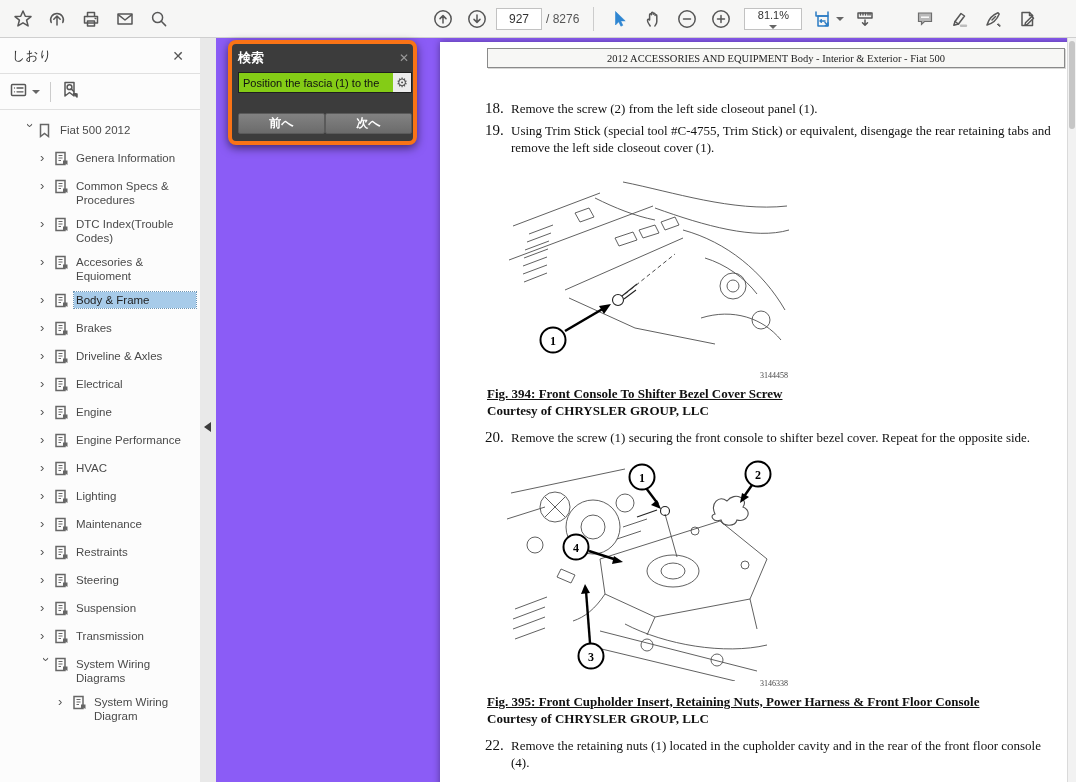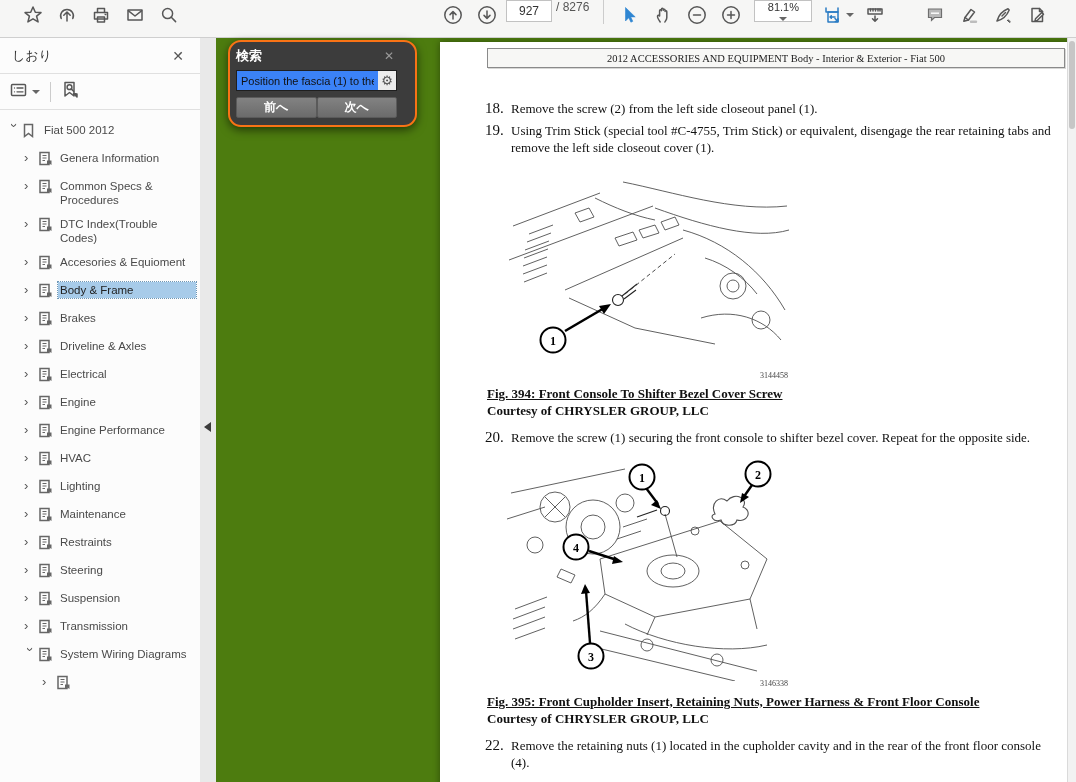--- a/index.html
+++ b/index.html
@@ -1,22 +1,22 @@
 <!DOCTYPE html>
 <html><head>
 <meta charset="utf-8">
 <style>
   * { margin:0; padding:0; box-sizing:border-box; }
   html,body { width:1076px; height:782px; overflow:hidden; background:#fff;
     font-family:"Liberation Sans", sans-serif; }
 
   
   .toolbar { position:absolute; left:0; top:0; width:1076px; height:38px;
-    background:#f6f6f5; border-bottom:1px solid #cfcfcf; display:flex; 
-    padding:0 16px; z-index:50; }
+    background:#f6f6f5; border-bottom:1px solid #cfcfcf; display:flex; align-items:center;
+    padding:0 6px; z-index:50; }
   .tbtn { width:34px; height:30px; display:flex; align-items:center; justify-content:center;
     border-radius:3px; flex:0 0 auto; }
   .tbtn svg { display:block; }
   .tsep { width:1px; height:24px; background:#cccccc; margin:0 8px; flex:0 0 auto; }
   .pagebox { width:46px; height:22px; background:#fff; border:1px solid #c2c2c2;
     font-size:12px; color:#333; text-align:center; margin:0 4px 0 2px; }
   .pagetotal { font-size:12px; color:#555; margin-right:6px; white-space:nowrap; }
   .zoombox { width:58px; height:22px; background:#fff; border:1px solid #c2c2c2;
     font-size:11px; color:#333; display:flex; align-items:center; justify-content:space-between;
     padding:0 4px; margin:0 6px;flex-direction:column; }
@@ -28,40 +28,40 @@
   .sidebar { position:absolute; left:0; top:38px; width:200px; bottom:0; background:#fcfcfc;
     z-index:20; }
   .sb-head { height:36px; display:flex; align-items:center; padding:0 12px;
     border-bottom:1px solid #e0e0e0; }
   .sb-title { font-size:13px; color:#333; flex:1; }
   .sb-close { font-size:14px; color:#555; width:20px; text-align:center; }
   .sb-tools { height:36px; display:flex; align-items:center; padding:0 10px;
     border-bottom:1px solid #e0e0e0; }
   .sb-tools .tsep { height:20px; margin:0 10px; }
   .sb-tools .caret { margin-left:4px; }
-  .tree { padding:8px 0 0 0; overflow:hidden; }
+  .tree { padding:8px 0 0 16px; overflow:hidden; }
   .tree-row { display:flex; align-items:flex-start; padding:4px 4px 4px 8px; min-height:26px; }
   .tree-row.lvl1 { padding-left:24px; }
   .tree-row.lvl2 { padding-left:42px; }
   .chev { width:14px; font-size:13px; color:#555; line-height:15px; flex:0 0 auto;
     display:inline-block; transform-origin:45% 50%; }
   .chev.open { transform:rotate(90deg); }
   .ticon { width:20px; flex:0 0 auto; padding-top:1px; }
   .tlabel { font-size:11.5px; color:#4a4a4a; line-height:14px; flex:1; padding:1px 2px; }
   .tlabel.tsel { background:#a7cbe9; color:#222; outline:1px dotted #6d96b5; }
 
   
   .gutter { position:absolute; left:200px; top:38px; width:16px; bottom:0; background:#e9e9e9;
     z-index:21; }
   .collapse-arrow { position:absolute; left:4px; top:384px; width:0; height:0;
     border-top:5px solid transparent; border-bottom:5px solid transparent;
     border-right:7px solid #3c3c3c; }
 
   
-  .docarea { position:absolute; left:216px; top:38px; right:0; bottom:0; background:#4d7c0f;
+  .docarea { position:absolute; left:216px; top:38px; right:0; bottom:0; background:#8b5cf6;
     overflow:hidden; z-index:10; }
   .page { position:absolute; left:224px; top:4px; width:656px; height:1100px; background:#fff;
     box-shadow:0 0 7px rgba(0,0,0,.4); font-family:"Liberation Serif", serif; color:#111; }
   .doc-header { margin:6px 0 0 47px; width:578px; height:20px; border:1px solid #8a8a8a;
     background:#f7f7f5; box-shadow:1px 1px 0 #d7d7d5; display:flex; align-items:center;
     justify-content:center; font-size:10.5px; color:#222; }
   .steps { margin:32px 0 0 45px; width:575px; }
   .steps.tight { margin-top:10px; }
   .step { display:flex; margin-bottom:5px; }
   .step .num { width:26px; flex:0 0 auto; font-size:15px; }
@@ -74,27 +74,27 @@
   .fig-credit { margin:1px 0 0 47px; font-size:13px; font-weight:bold; }
 
   
   .vscroll { position:absolute; right:0; top:38px; bottom:0; width:9px; background:#f2f2f2;
     border-left:1px solid #dadada; z-index:40; }
   .vthumb { position:absolute; top:3px; left:1px; width:6px; height:88px; background:#c6c6c6;
     border-radius:3px; }
 
   
   .search-dlg { position:absolute; left:228px; top:40px; width:189px; background:#3c3c3c;
-    border:2px solid #f97316; border-radius:13px; box-shadow:0 3px 10px rgba(0,0,0,.55);
-    z-index:60; padding:5px 18px 7px 6px; }
+    border:4px solid #f97316; border-radius:8px; box-shadow:0 3px 10px rgba(0,0,0,.55);
+    z-index:60; padding:5px 1px 7px 6px; }
   .sd-titlerow { display:flex; align-items:center; margin-bottom:5px; }
   .sd-title { color:#fff; font-weight:bold; font-size:13px; flex:1; }
   .sd-close { color:#9a9a9a; font-size:12px; width:16px; text-align:center; }
-  .sd-inputrow { background:#3b82f6; border:1px solid #1f1f1f; height:21px; display:flex;
-    align-items:center; margin-bottom:6px;justify-content:flex-end; }
+  .sd-inputrow { background:#84cc16; border:1px solid #1f1f1f; height:21px; display:flex;
+    align-items:center; margin-bottom:20px;justify-content:flex-end; }
   .sd-input { flex:1; border:0; outline:0; font-size:11px; color:#111; padding:0 4px;
     font-family:"Liberation Sans", sans-serif; background:transparent; min-width:0; }
   .sd-gear { width:18px; height:19px; display:flex; align-items:center; justify-content:center;
     color:#555; font-size:13px; background:#ececec; }
   .sd-btnrow { display:flex; justify-content:space-between; }
   .sd-btn { width:101px; height:21px; background:linear-gradient(#828282,#6b6b6b);
     border:1px solid #5a5a5a; border-radius:2px; color:#fff; font-weight:bold; font-size:12px;
     display:flex; align-items:center; justify-content:center; }
 
   
@@ -421,20 +421,21 @@
           </svg></span>
         <span class="tlabel">System Wiring Diagrams</span>
       </div>
       <div class="tree-row lvl2">
         <span class="chev">›</span>
         <span class="ticon"><svg width="15" height="15" viewBox="0 0 15 15">
             <rect x="2" y="1.5" width="9" height="12" fill="none" stroke="#666" stroke-width="1.5"></rect>
             <path d="M4.5 4.5 h4 M4.5 7 h4 M4.5 9.5 h2.5" stroke="#666" stroke-width="1.2" fill="none"></path>
             <path d="M9 9.5 h4.5 v4.5 l-2.25 -1.6 l-2.25 1.6 z" fill="#666"></path>
           </svg></span>
+        <span class="tlabel">System Wiring Diagram</span>
       </div>
     </div>
 </div>
 
 <div class="gutter">
   <div class="collapse-arrow"></div>
 </div>
 
 <div class="docarea">
   <div class="page">

